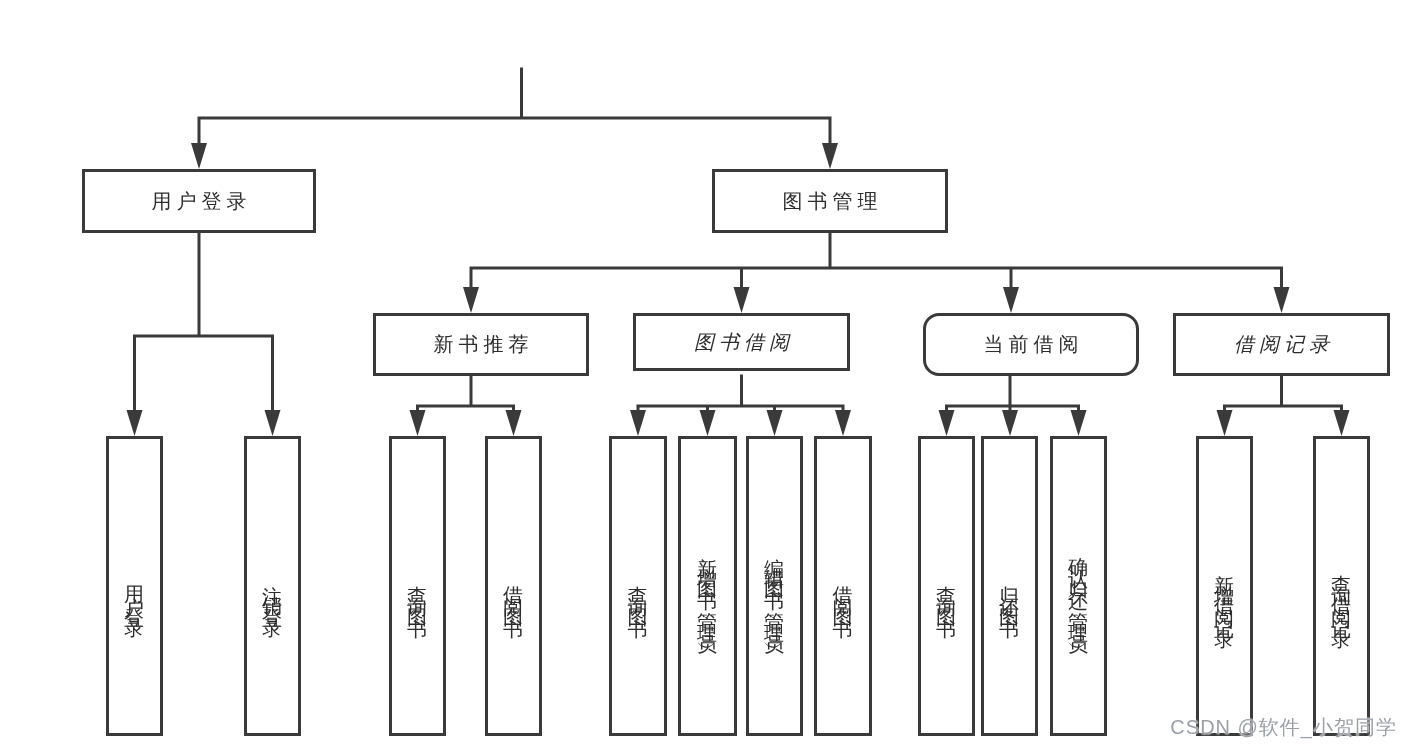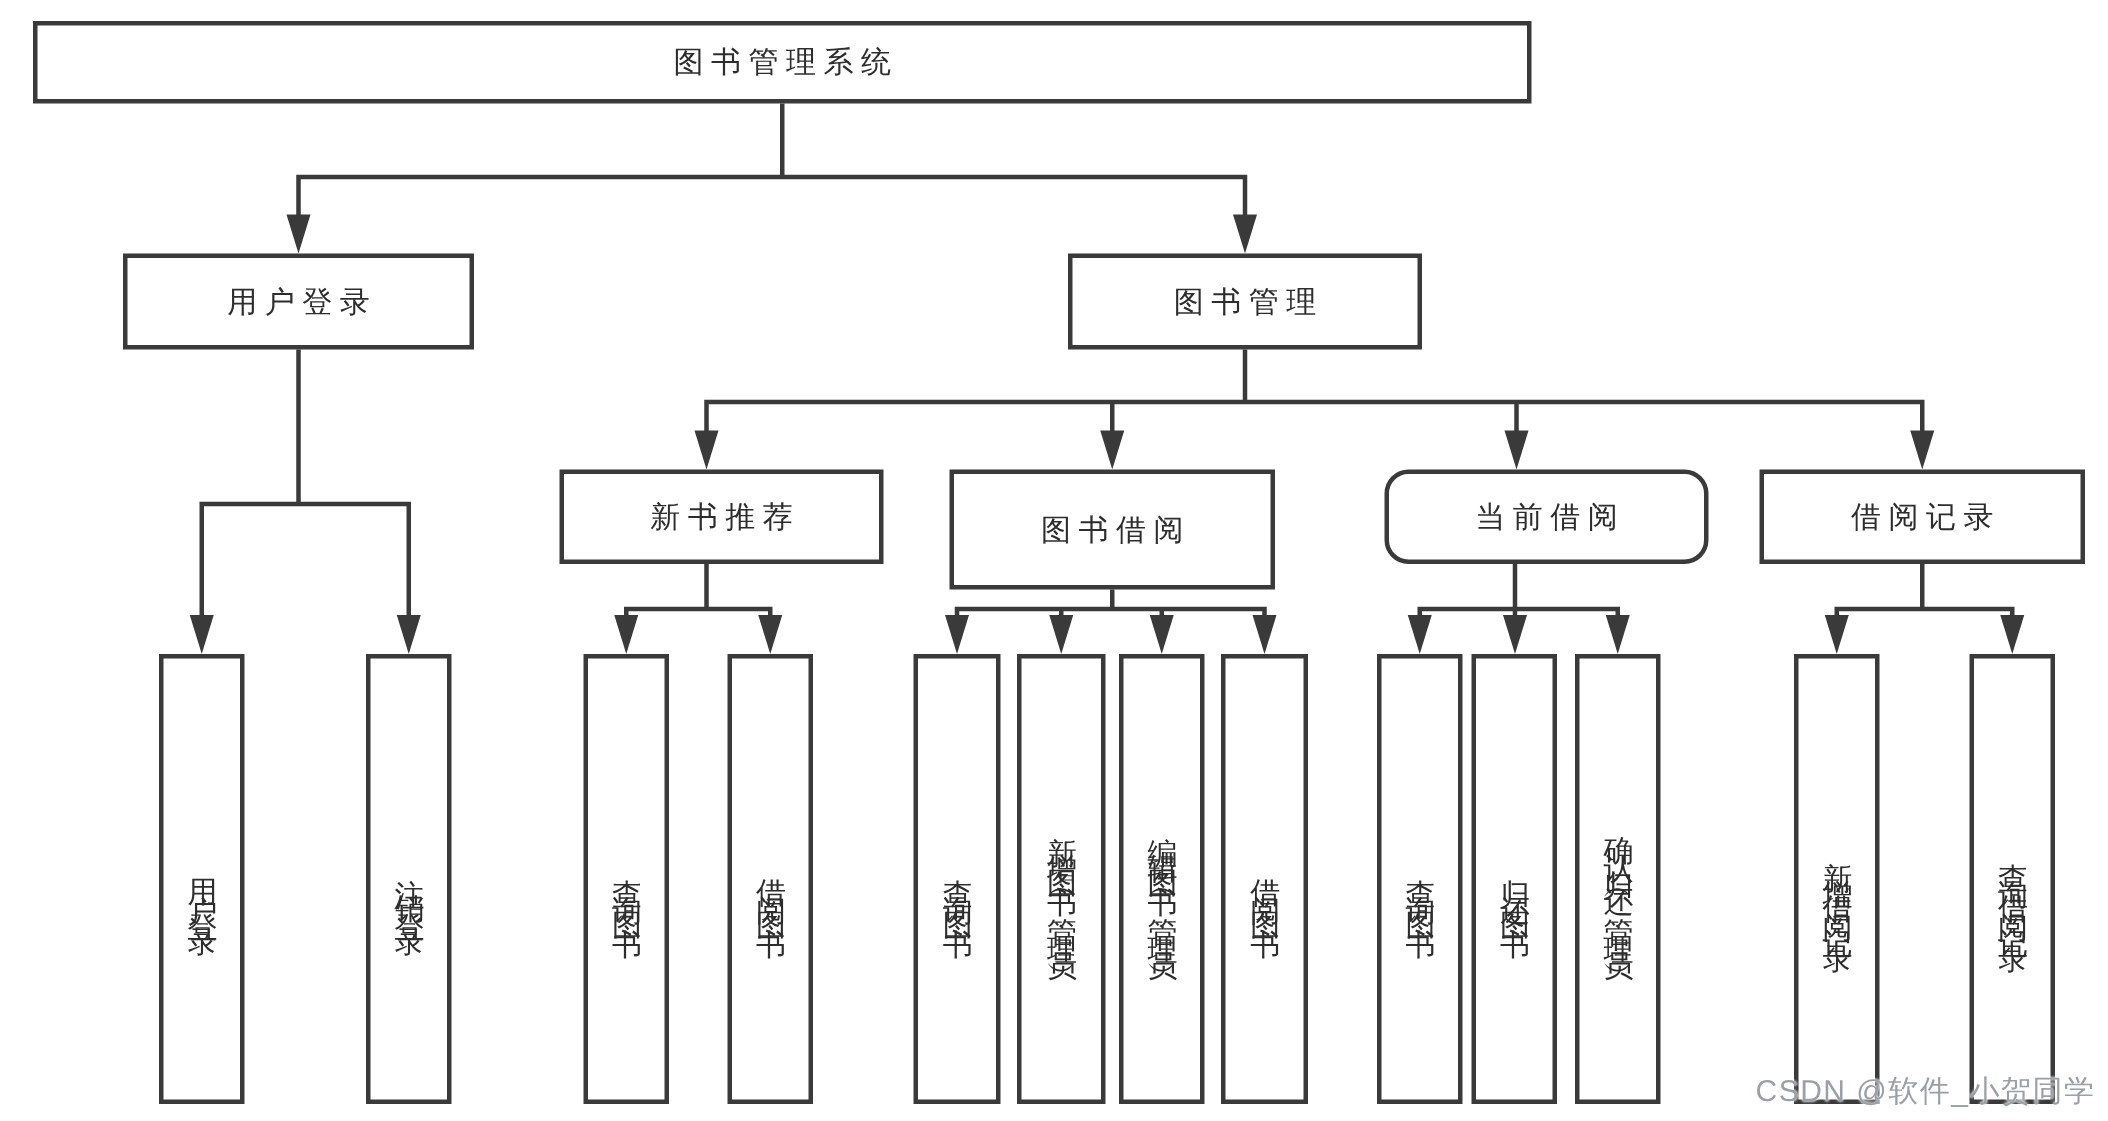--- a/index.html
+++ b/index.html
@@ -90,41 +90,38 @@
       <polygon points="774.5,436 766.5,410 782.5,410"></polygon>
       <polygon points="843,436 835,410 851,410"></polygon>
       <polygon points="946.5,436 938.5,410 954.5,410"></polygon>
       <polygon points="1010,436 1002,410 1018,410"></polygon>
       <polygon points="1078.5,436 1070.5,410 1086.5,410"></polygon>
       <polygon points="1224.5,436 1216.5,410 1232.5,410"></polygon>
       <polygon points="1341.5,436 1333.5,410 1349.5,410"></polygon>
     </g>
   </svg>
 
-  <div class="box h" style="left:22px; top:14px; width:999px; height:55px;">
-    <span class="label">图书管理系统</span>
-  </div>
 
   <div class="box h" style="left:82px; top:169px; width:234px; height:64px;">
     <span class="label">用户登录</span>
   </div>
   <div class="box h" style="left:712px; top:169px; width:236px; height:64px;align-items:center;">
     <span class="label">图书管理</span>
   </div>
 
   <div class="box h" style="left:373px; top:313px; width:216px; height:63px;">
     <span class="label">新书推荐</span>
   </div>
-  <div class="box h" style="left:633px; top:313px; width:217px; height:80px;">
+  <div class="box h" style="left:633px; top:313px; width:217px; height:58px;font-style:italic;">
     <span class="label">图书借阅</span>
   </div>
   <div class="box h" style="left:923px; top:313px; width:216px; height:63px;border-radius:16px;">
     <span class="label">当前借阅</span>
   </div>
-  <div class="box h" style="left:1173px; top:313px; width:217px; height:63px;">
+  <div class="box h" style="left:1173px; top:313px; width:217px; height:63px;font-style:italic;">
     <span class="label">借阅记录</span>
   </div>
 
   <div class="box leaf" style="left:106px; top:436px; width:57px; height:300px;">
     <span class="label">用户登录</span>
   </div>
   <div class="box leaf" style="left:244px; top:436px; width:57px; height:300px;">
     <span class="label">注销登录</span>
   </div>
 

